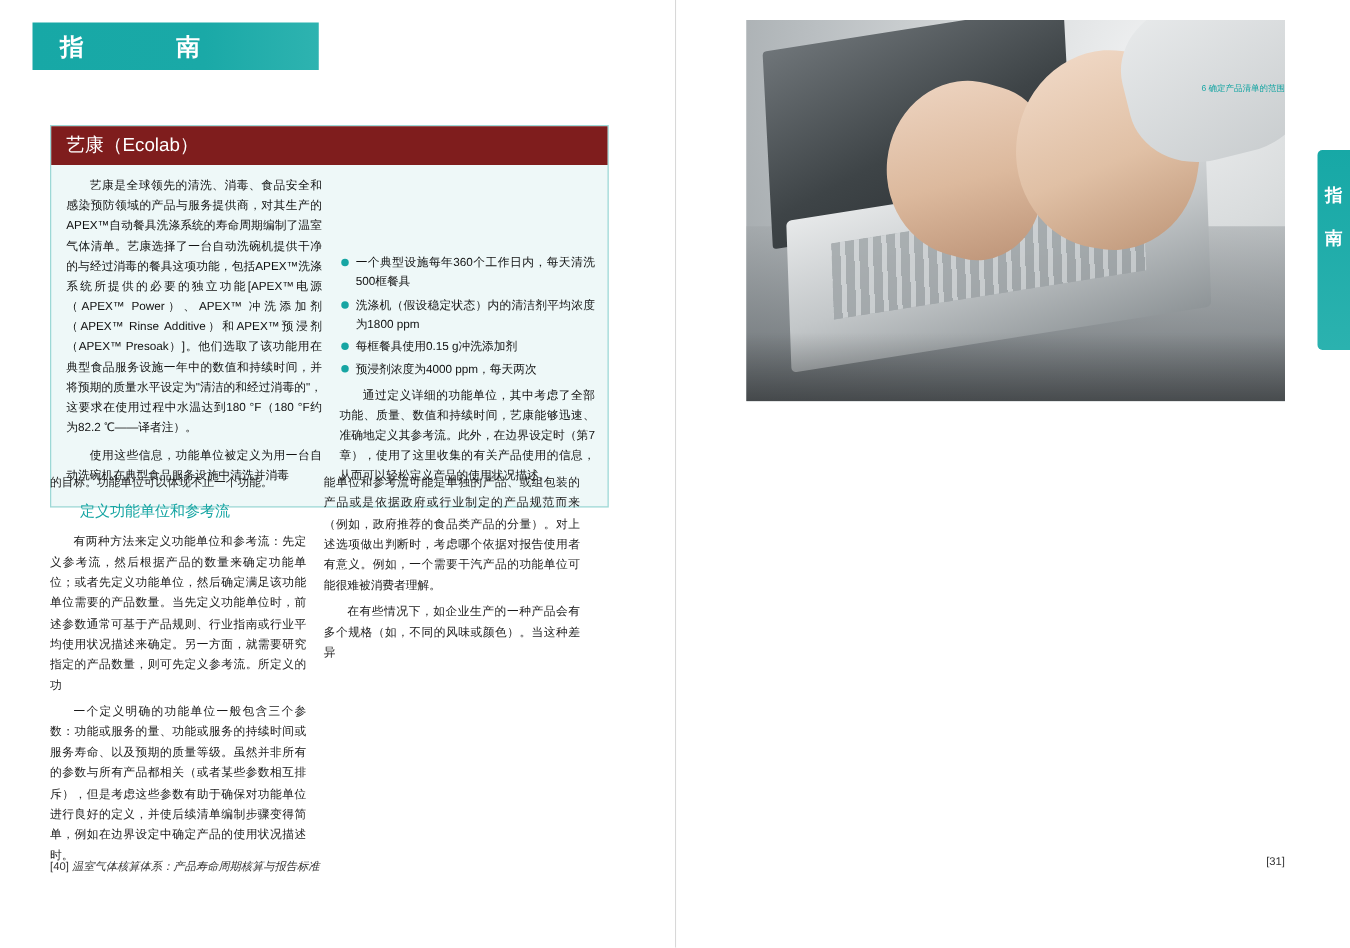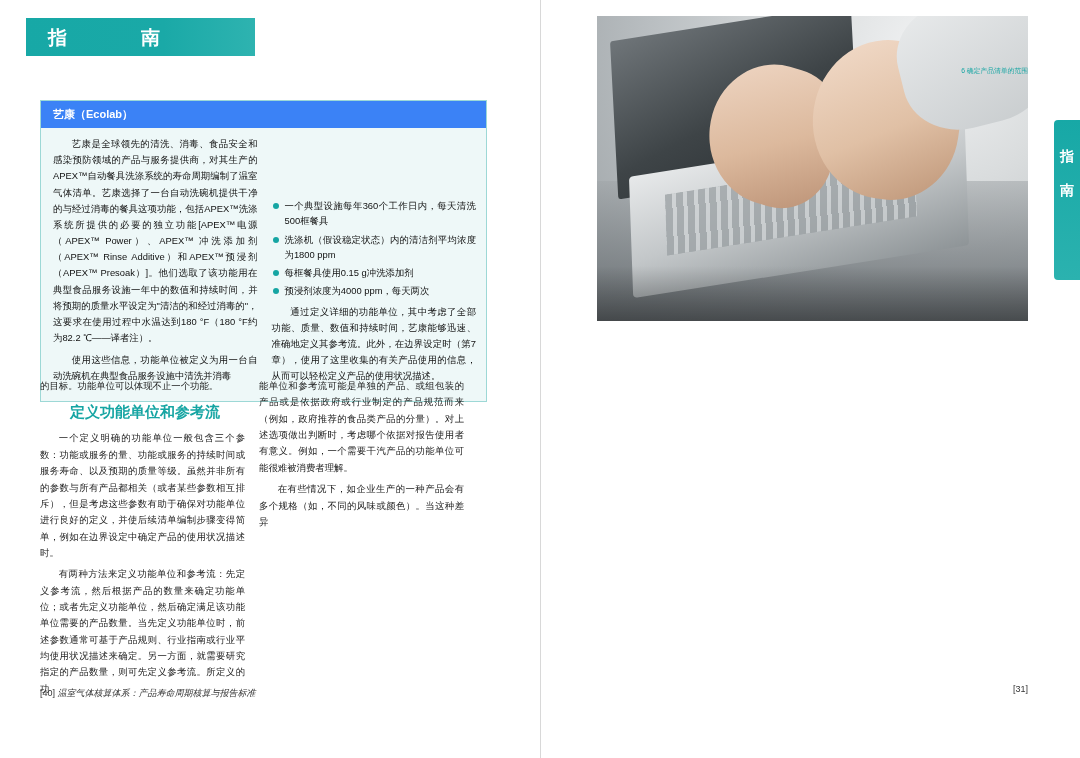--- a/index.html
+++ b/index.html
@@ -59,24 +59,24 @@
 
   .case-box {
     position: absolute;
     left: 40px;
     top: 100px;
     width: 445px;
     border: 1px solid #9dd8d6;
     background: #eef8f8;
   }
   .case-head {
-    background: #3b82f6;
+    background: #7f1d1d;
     color: #ffffff;
-    font-size: 11px;
-    font-weight: bold;
+    font-size: 15px;
+    font-weight: normal;
     padding: 6px 10px 6px 12px;
   }
   .case-body {
     display: flex;
     padding: 8px 10px 10px 12px;
     gap: 14px;
     align-items: flex-end;
   }
   .case-col {
     width: 205px;
@@ -120,22 +120,22 @@
   .lcol {
     width: 205px;
     font-size: 9.4px;
     line-height: 1.74;
     text-align: justify;
   }
   .lcol p { margin: 0 0 5px 0; text-indent: 2em; }
   .lcol p.noindent { text-indent: 0; }
   .sub-h {
     color: #16a5a3;
-    font-weight: bold;
-    font-size: 15px;
+    font-weight: normal;
+    font-size: 12px;
     margin: 2px 0 4px 0;
     text-indent: 0;
   }
 
   .footer-left {
     position: absolute;
     left: 40px;
     bottom: 58px;
     font-size: 9px;
     color: #333;
@@ -297,22 +297,22 @@
           </ul>
           <p>通过定义详细的功能单位，其中考虑了全部功能、质量、数值和持续时间，艺康能够迅速、准确地定义其参考流。此外，在边界设定时（第7章），使用了这里收集的有关产品使用的信息，从而可以轻松定义产品的使用状况描述。</p>
         </div>
       </div>
     </div>
 
     <div class="lcols">
       <div class="lcol">
         <p class="noindent">的目标。功能单位可以体现不止一个功能。</p>
         <p class="sub-h">定义功能单位和参考流</p>
+        <p>有两种方法来定义功能单位和参考流：先定义参考流，然后根据产品的数量来确定功能单位；或者先定义功能单位，然后确定满足该功能单位需要的产品数量。当先定义功能单位时，前述参数通常可基于产品规则、行业指南或行业平均使用状况描述来确定。另一方面，就需要研究指定的产品数量，则可先定义参考流。所定义的功</p>
         <p>一个定义明确的功能单位一般包含三个参数：功能或服务的量、功能或服务的持续时间或服务寿命、以及预期的质量等级。虽然并非所有的参数与所有产品都相关（或者某些参数相互排斥），但是考虑这些参数有助于确保对功能单位进行良好的定义，并使后续清单编制步骤变得简单，例如在边界设定中确定产品的使用状况描述时。</p>
-        <p>有两种方法来定义功能单位和参考流：先定义参考流，然后根据产品的数量来确定功能单位；或者先定义功能单位，然后确定满足该功能单位需要的产品数量。当先定义功能单位时，前述参数通常可基于产品规则、行业指南或行业平均使用状况描述来确定。另一方面，就需要研究指定的产品数量，则可先定义参考流。所定义的功</p>
       </div>
       <div class="lcol">
         <p class="noindent">能单位和参考流可能是单独的产品、或组包装的产品或是依据政府或行业制定的产品规范而来（例如，政府推荐的食品类产品的分量）。对上述选项做出判断时，考虑哪个依据对报告使用者有意义。例如，一个需要干汽产品的功能单位可能很难被消费者理解。</p>
         <p>在有些情况下，如企业生产的一种产品会有多个规格（如，不同的风味或颜色）。当这种差异</p>
       </div>
     </div>
 
     <div class="footer-left">
       <span class="fl-num">[40]</span>
       <span class="fl-title">温室气体核算体系：产品寿命周期核算与报告标准</span>

